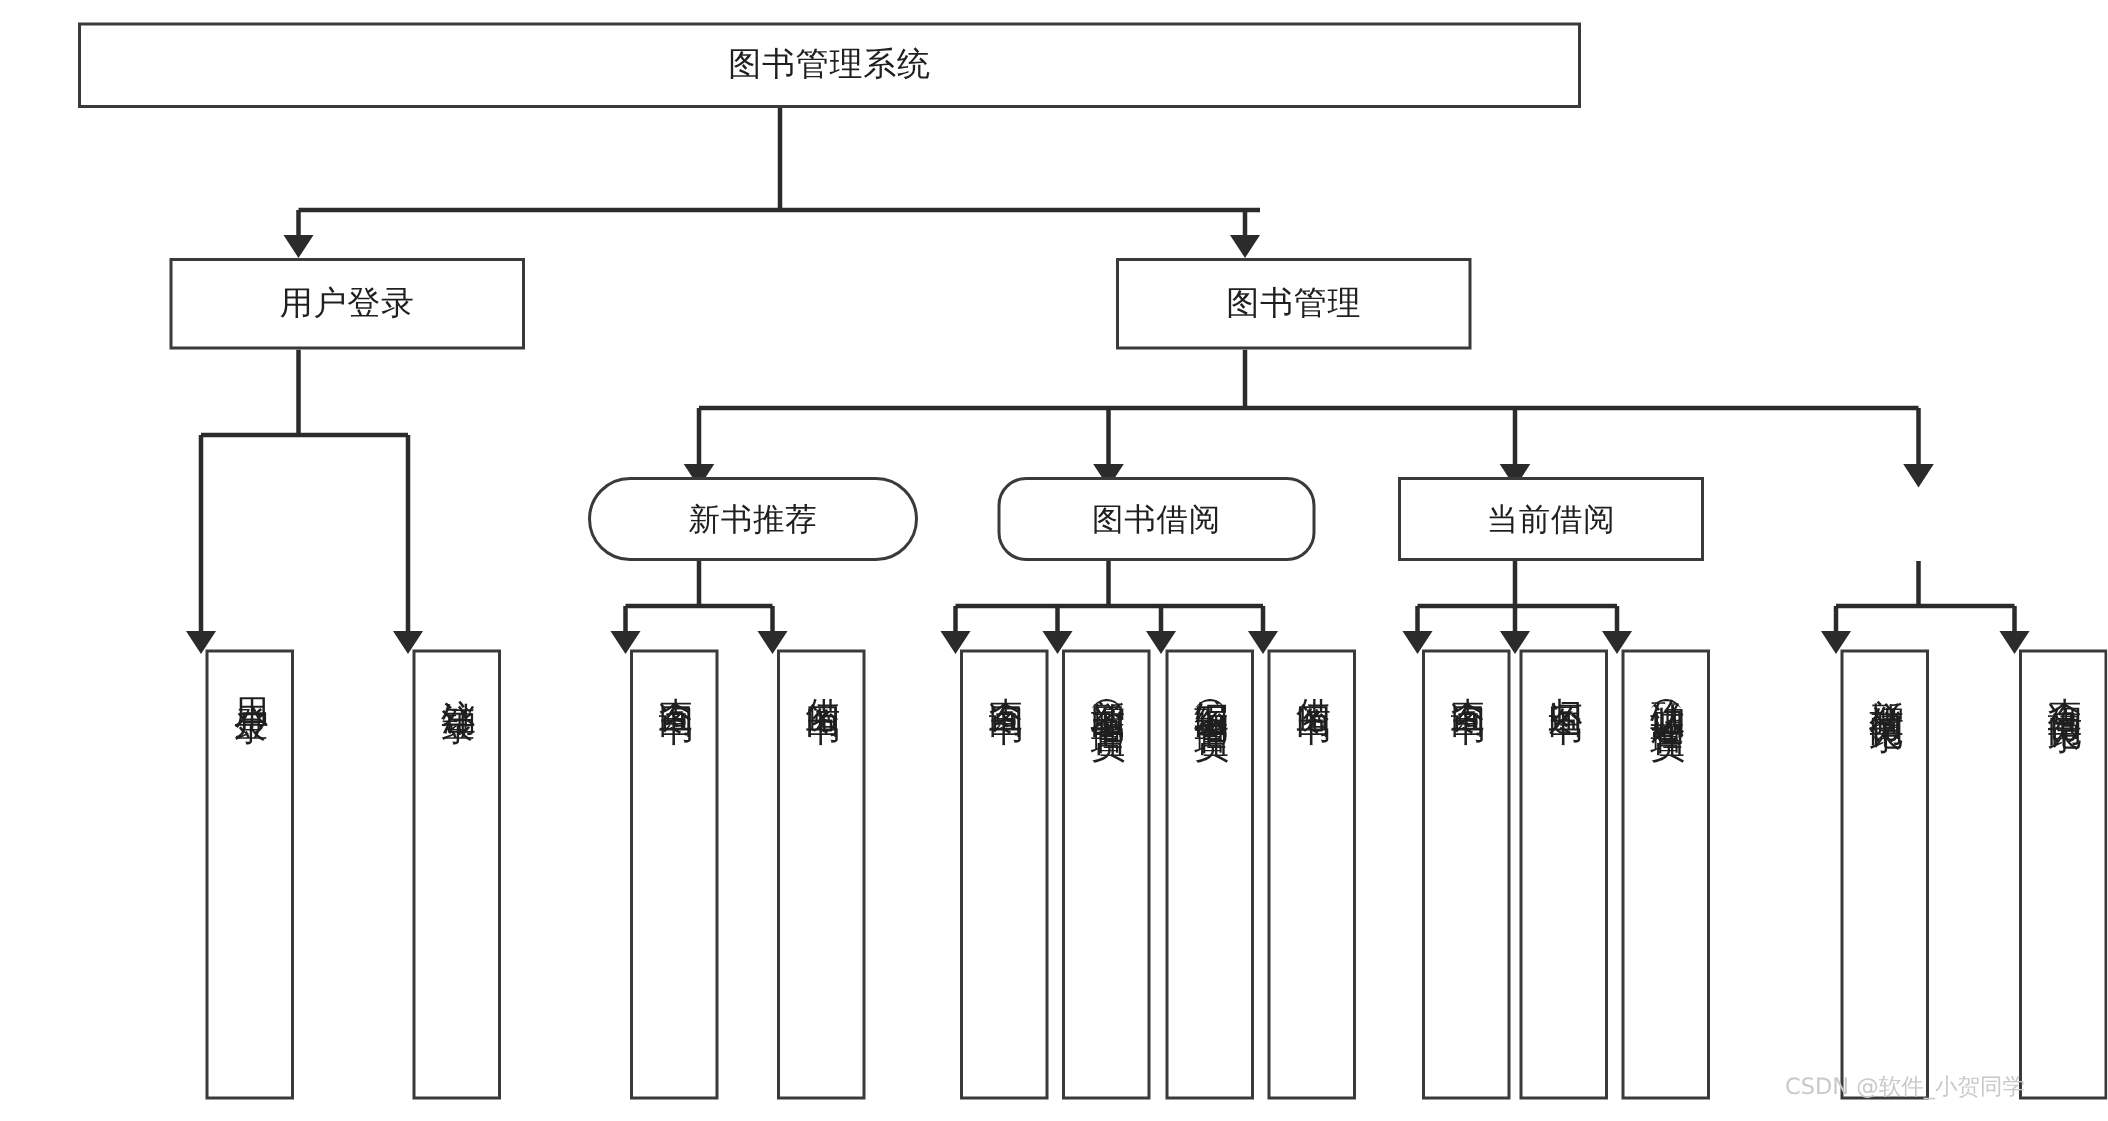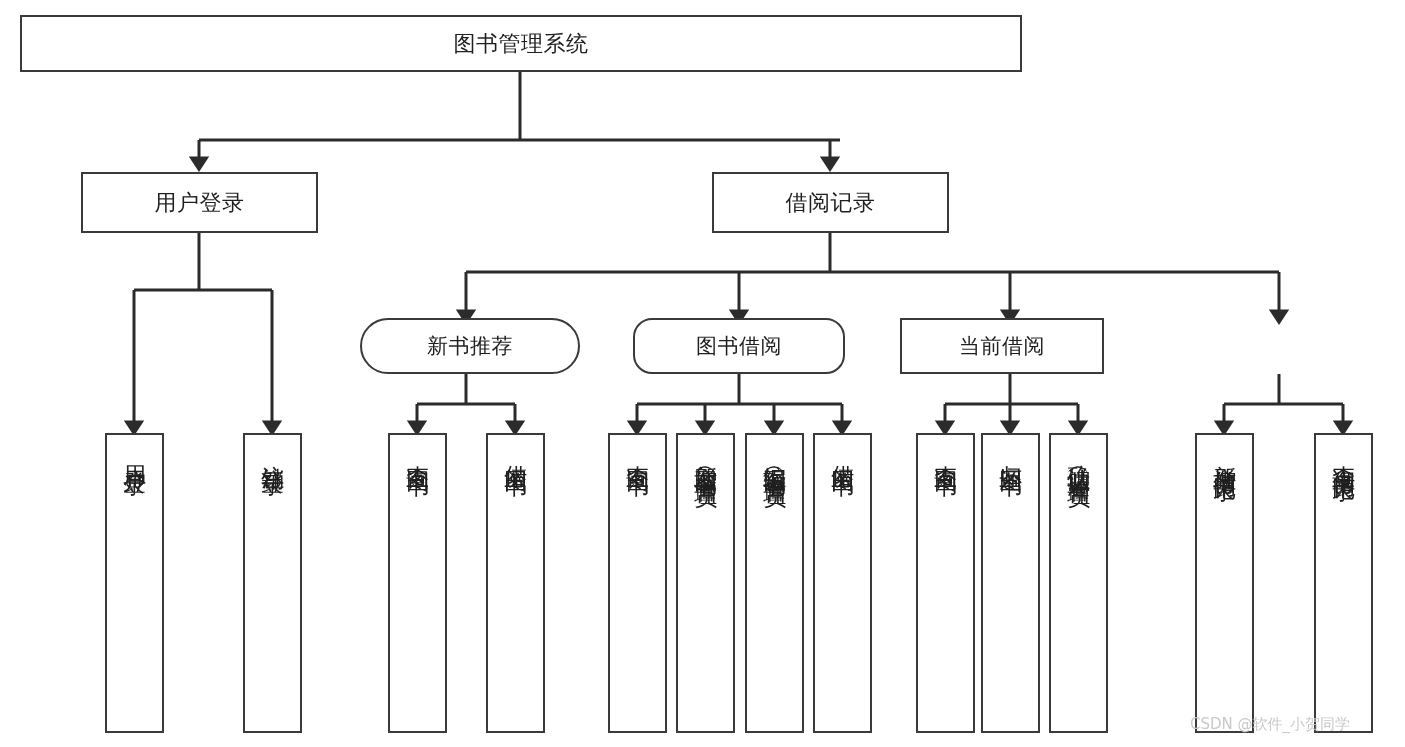--- a/index.html
+++ b/index.html
@@ -29,20 +29,21 @@
   .node {
     position: absolute;
     box-sizing: border-box;
     background: #ffffff;
     border: 2px solid #3a3a3a;
     display: flex;
     align-items: center;
     justify-content: center;
     color: #1f1f1f;
     z-index: 2;
+    margin-left: 32px;
   }
   .node .label {
     display: block;
     text-align: center;
     line-height: 1.18;
     letter-spacing: 0.5px;
   }
   .node.horizontal .label {
     writing-mode: horizontal-tb;
     font-size: 21px;
@@ -129,21 +130,21 @@
 
   <div class="node horizontal root" style="left:20px; top:15px; width:1002px; height:57px;">
     <span class="label">图书管理系统</span>
   </div>
 
   <div class="node horizontal level1" style="left:81px; top:172px; width:237px; height:61px;">
     <span class="label">用户登录</span>
   </div>
 
   <div class="node horizontal level1" style="left:712px; top:172px; width:237px; height:61px;">
-    <span class="label">借阅记录</span>
+    <span class="label">图书管理</span>
   </div>
 
   <div class="node horizontal level2" style="left:360px; top:318px; width:220px; height:56px;border-radius:28px;">
     <span class="label">新书推荐</span>
   </div>
 
   <div class="node horizontal level2" style="left:633px; top:318px; width:212px; height:56px;border-radius:19px;">
     <span class="label">图书借阅</span>
   </div>
 

